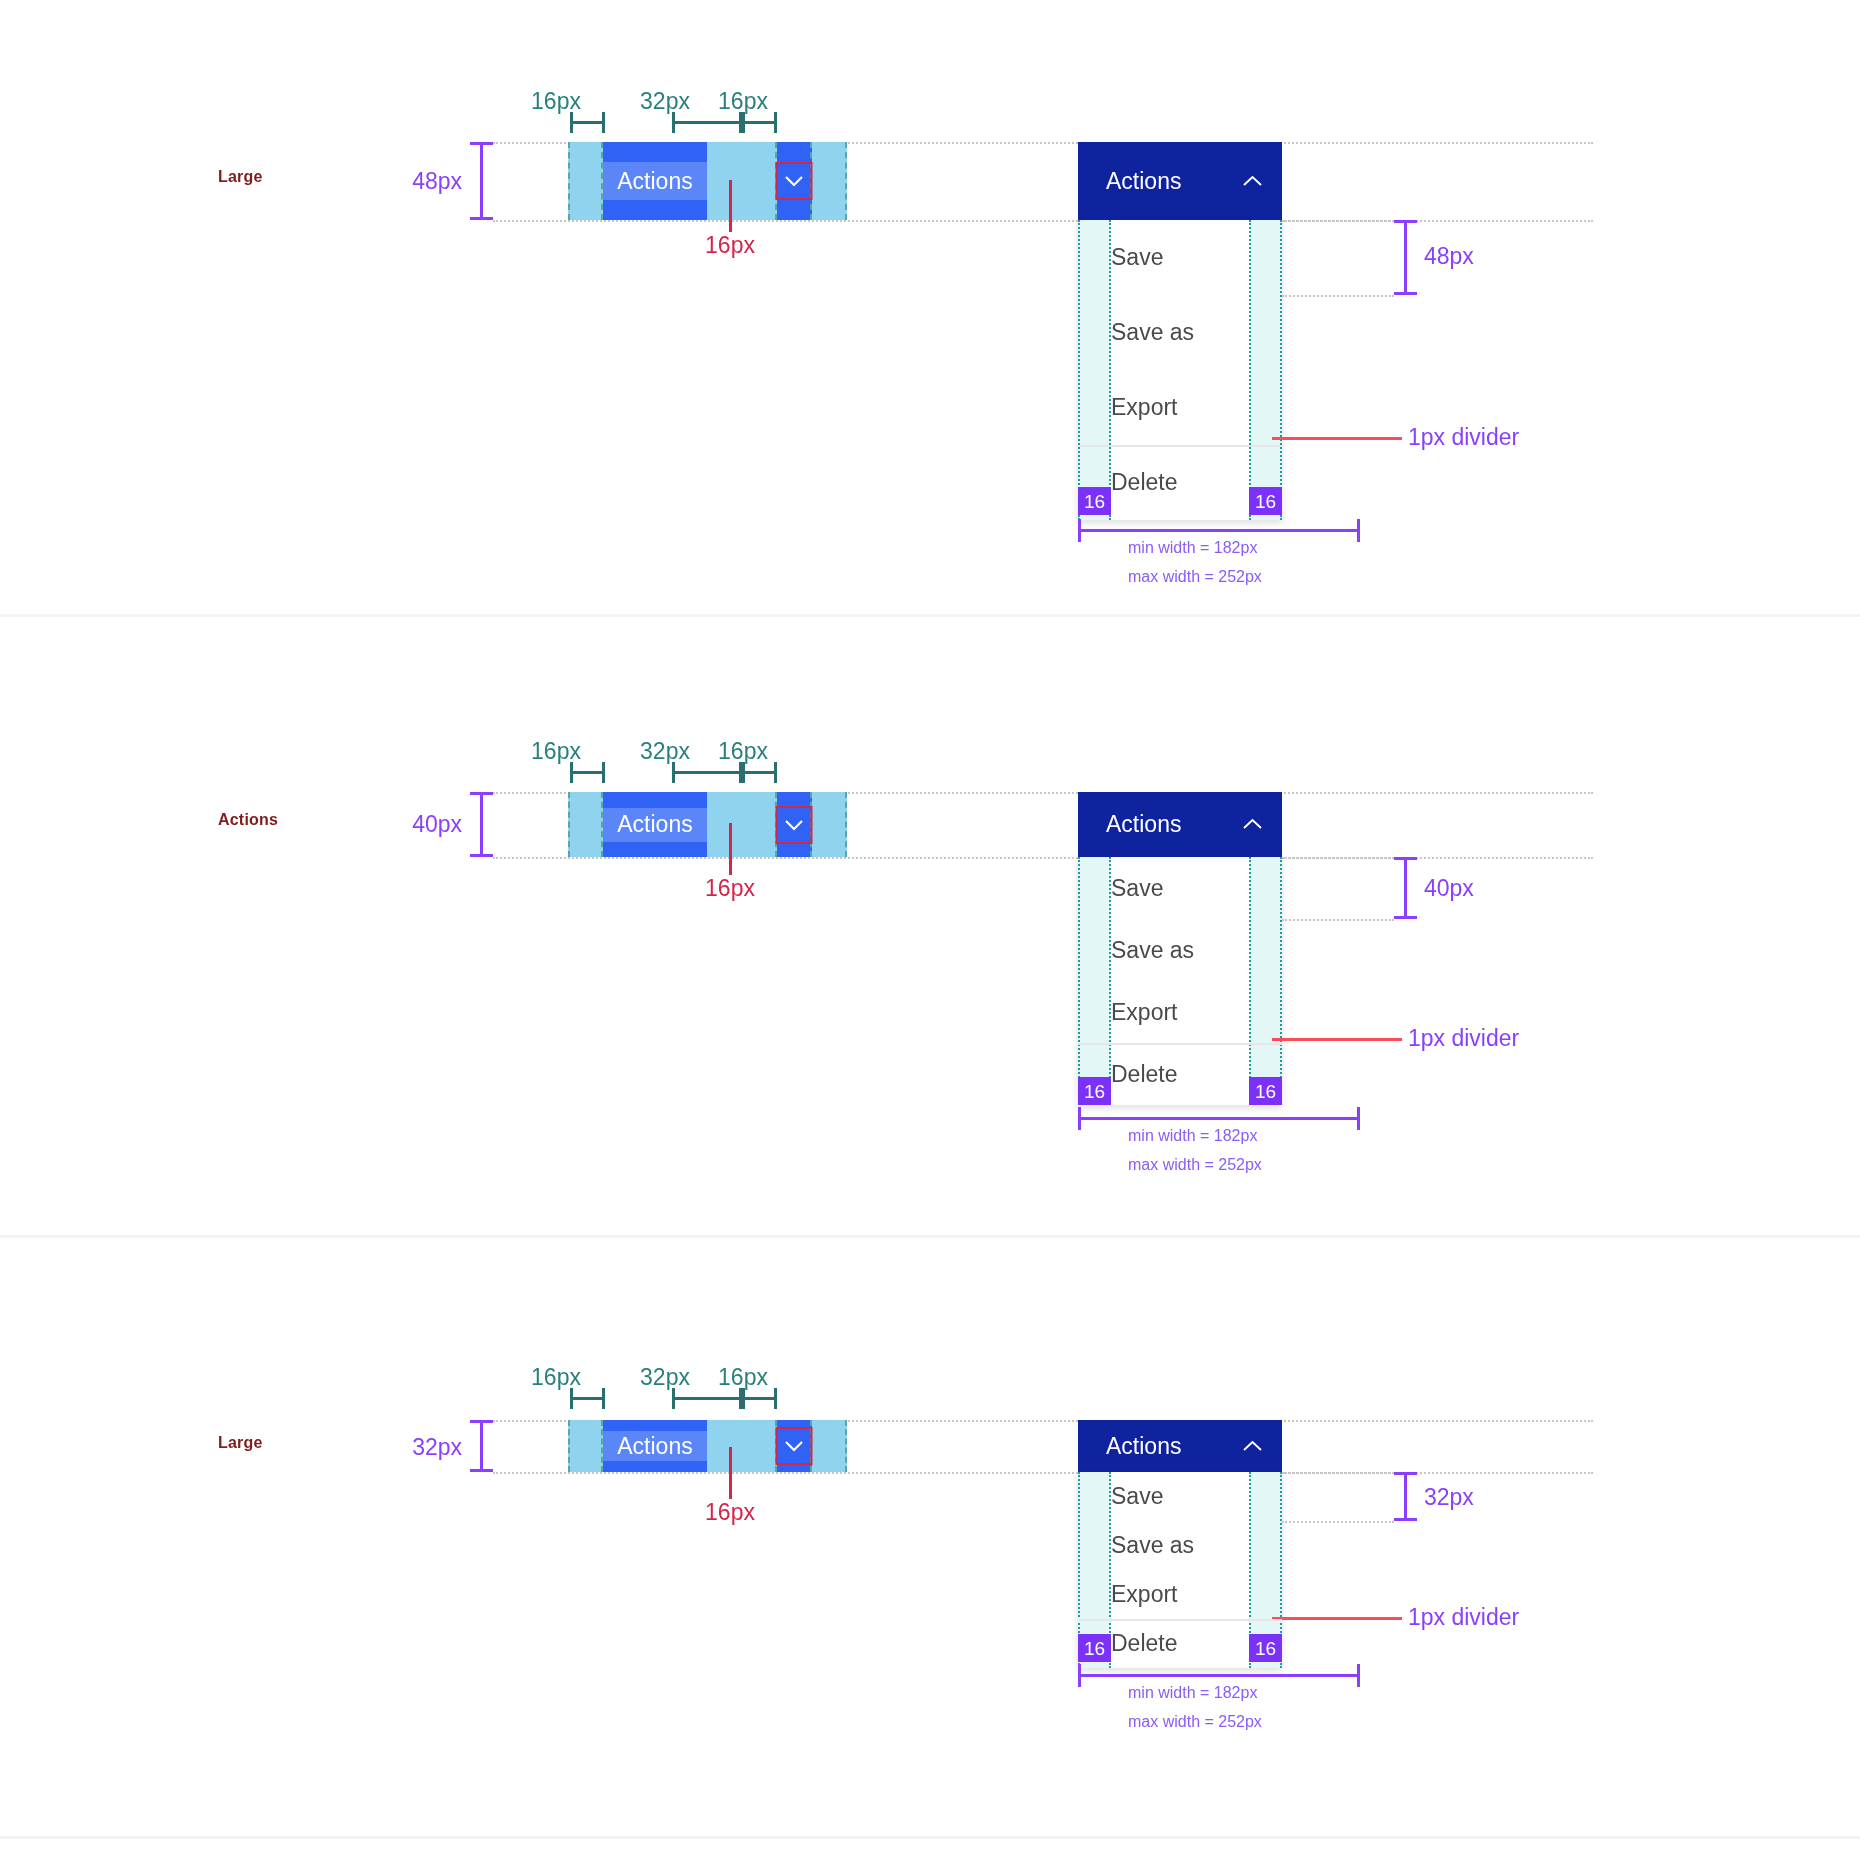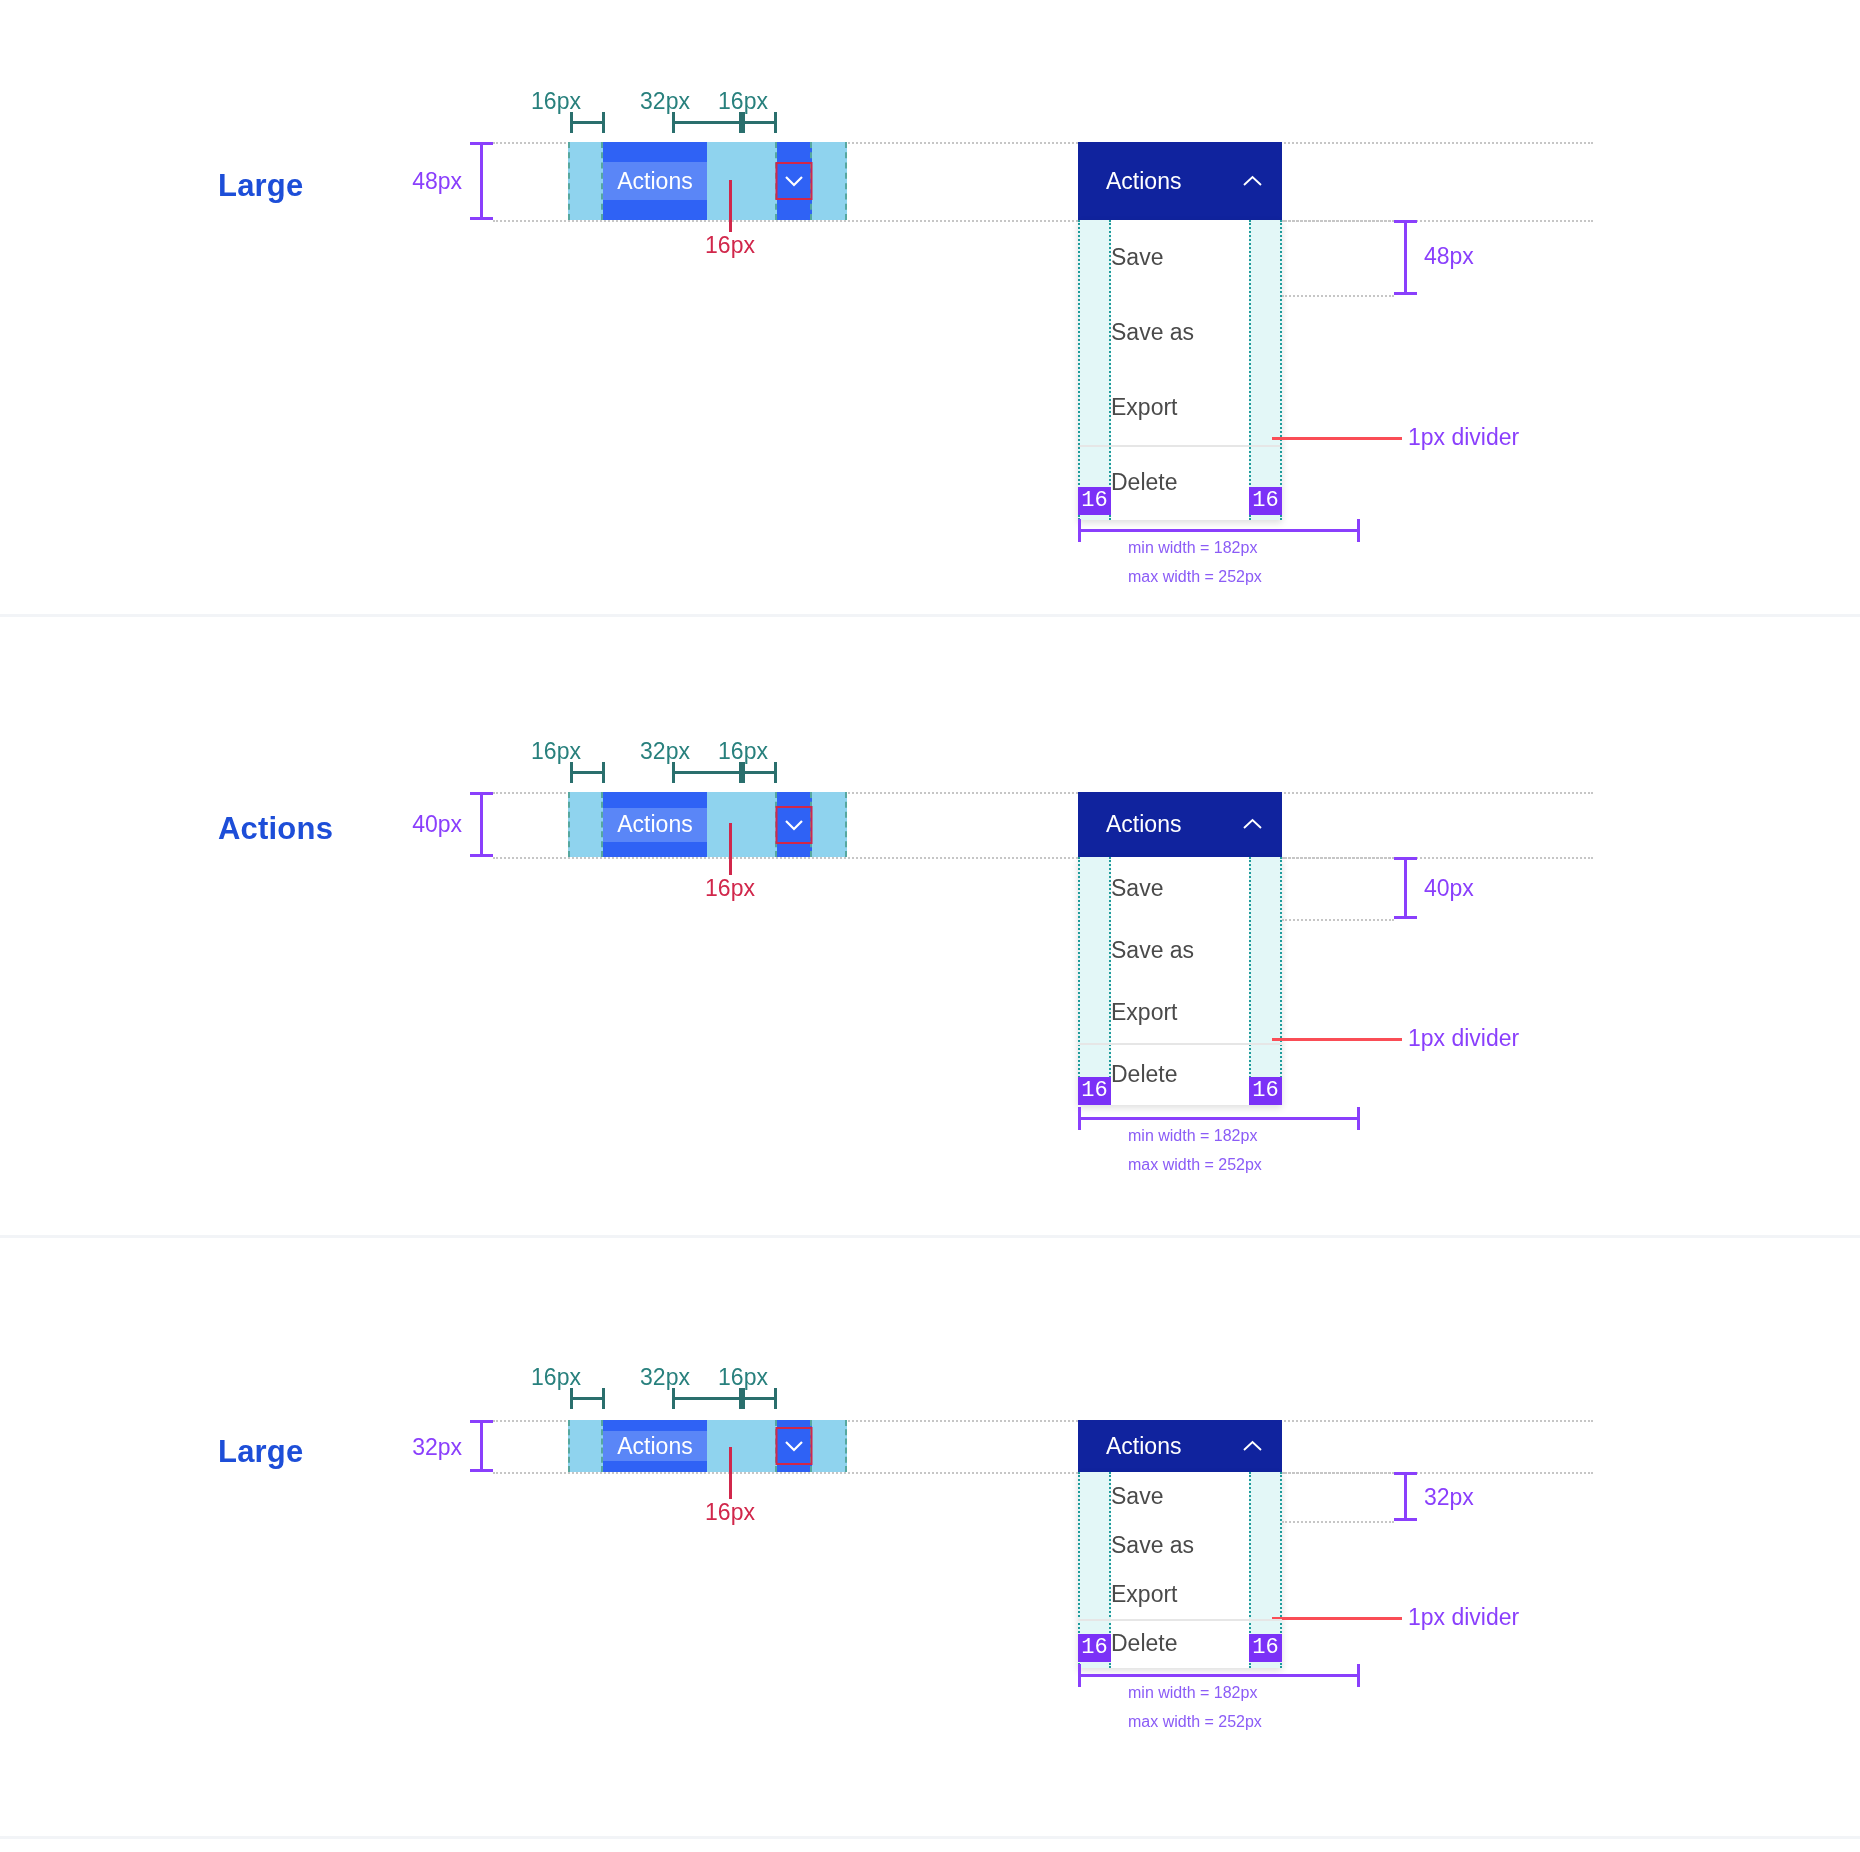--- a/index.html
+++ b/index.html
@@ -13,21 +13,21 @@
 
   .section { position: absolute; left: 0; width: 1860px; }
   .section-rule {
     position: absolute; left: 0; width: 1860px; height: 3px;
     background: #f2f4f7;
   }
 
   
   .size-label {
     position: absolute;
-    font-size: 31px; font-weight: bold; color: #1d4ed8;
+    font-size: 16px; font-weight: bold; color: #7f1d1d;
     letter-spacing: .2px; white-space: nowrap;
   }
 
   
   .h-bracket { position: absolute; }
   .h-bracket .bar {
     position: absolute; left: 10px; top: 0; width: 3px; height: 100%;
     background: #8a3ffc;
   }
   .h-bracket .cap {
@@ -138,24 +138,23 @@
   .dd-item {
     position: relative; display: flex; align-items: center;
     font-size: 23px; color: #4a4a4a; z-index: 3;
   }
   .dd-divider {
     position: absolute; left: 0; right: 0; height: 2px;
     background: #e6e6e6; z-index: 2;
   }
   .badge16 {
     position: absolute; background: #7b31f7; color: #fff;
-    font-size: 22px; line-height: 1;
+    font-size: 19px; line-height: 1;
     display: flex; align-items: center; justify-content: center;
     z-index: 6;
-    font-family: Liberation Mono, monospace;
   }
 
   
   .item-br { position: absolute; }
   .item-br .bar {
     position: absolute; left: 10px; top: 0; width: 3px; height: 100%;
     background: #8a3ffc;
   }
   .item-br .cap {
     position: absolute; left: 0; width: 23px; height: 3px; background: #8a3ffc;

